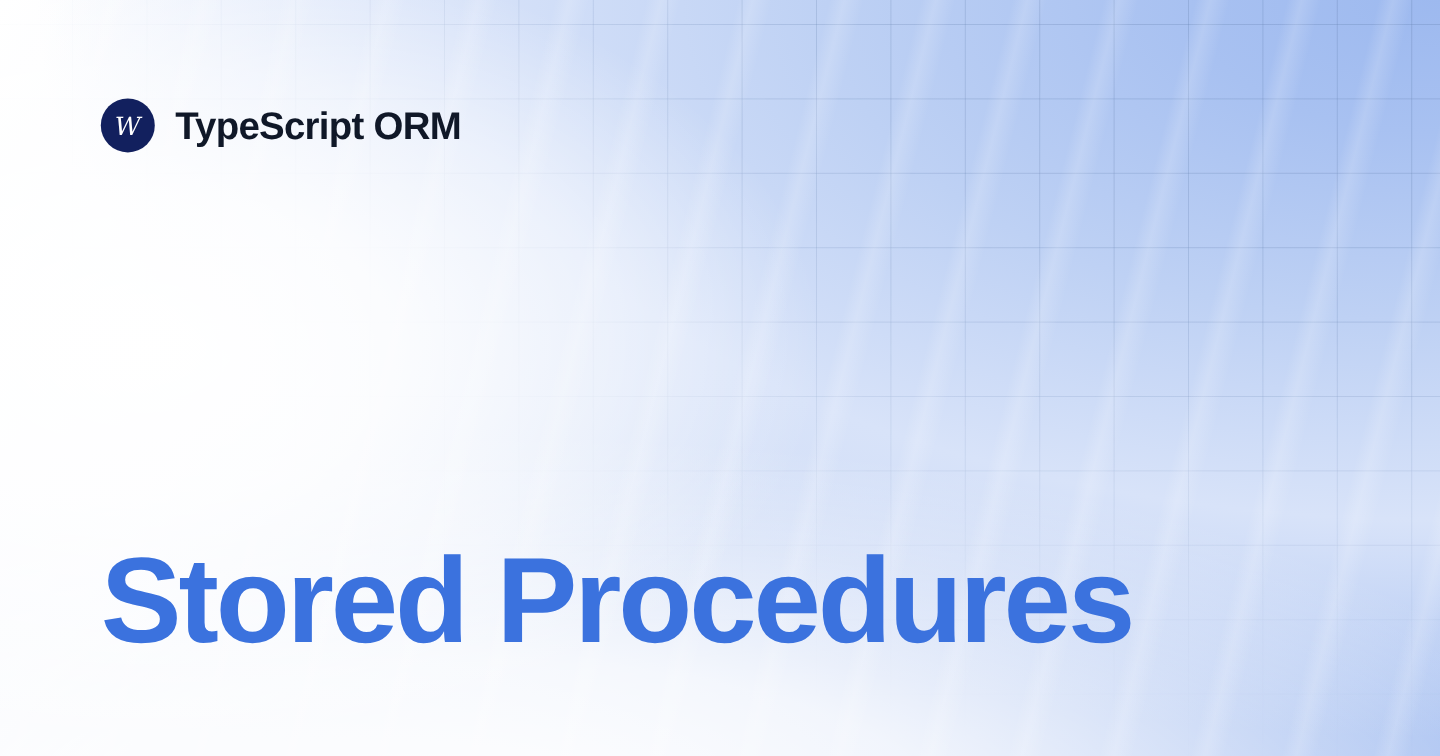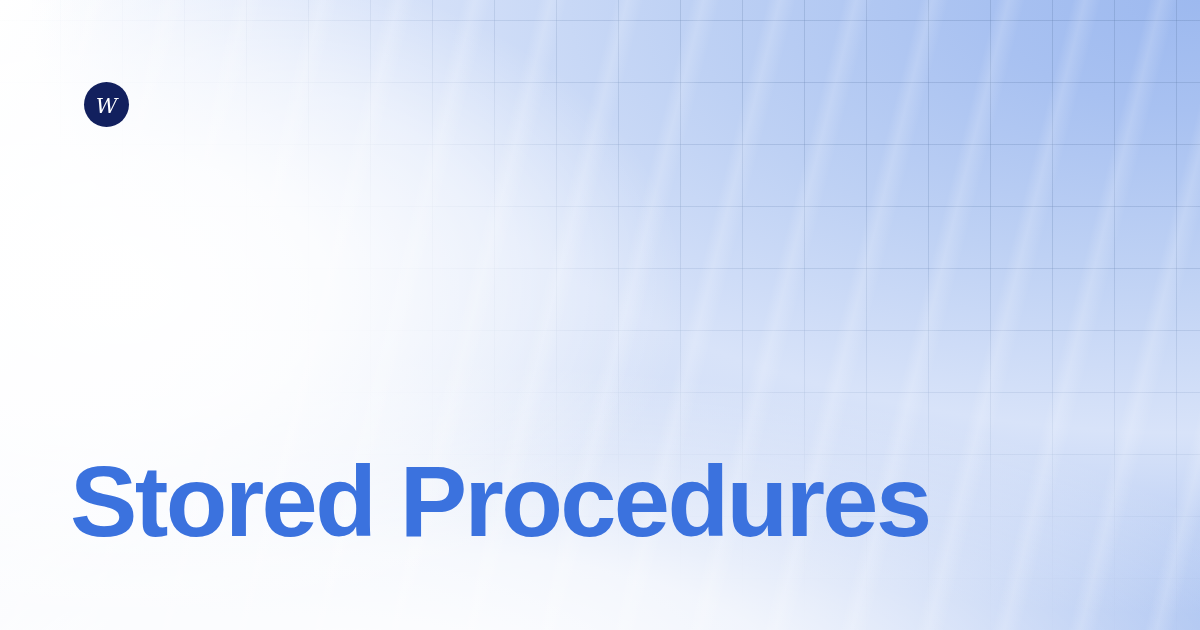--- a/index.html
+++ b/index.html
@@ -130,21 +130,21 @@
     font-size: 32px;
     font-weight: 700;
     letter-spacing: -0.6px;
     color: #101828;
     white-space: nowrap;
     line-height: 1;
   }
 
   .page-title {
     position: absolute;
-    left: 70px;
+    left: 84px;
     top: 448px;
     font-size: 101px;
     font-weight: 700;
     letter-spacing: -2.6px;
     line-height: 1.06;
     color: #3b72de;
     white-space: nowrap;
     margin: 0;
   }
 </style>
@@ -160,18 +160,19 @@
   <div class="bg-sheen"></div>
 
   <div class="content">
 
     <div class="brand">
       <span class="brand-logo">
         <svg width="45" height="45" viewBox="0 0 45 45" aria-hidden="true">
           <text x="22.5" y="30.5" text-anchor="middle" font-family="'DejaVu Serif', serif" font-size="21" font-style="italic" font-weight="400" fill="#ffffff">W</text>
         </svg>
       </span>
+      <span class="brand-name">TypeScript ORM</span>
     </div>
 
     <h1 class="page-title">Stored Procedures</h1>
 
   </div>
 </div>
 
 </body></html>

